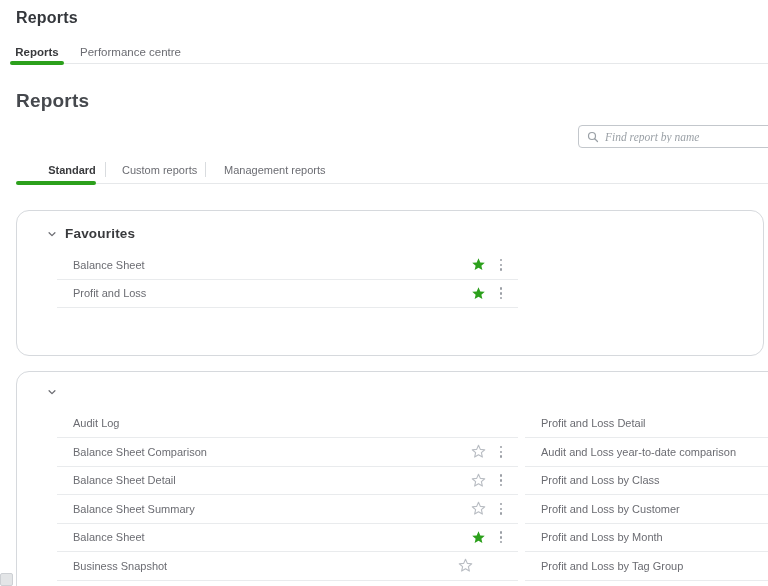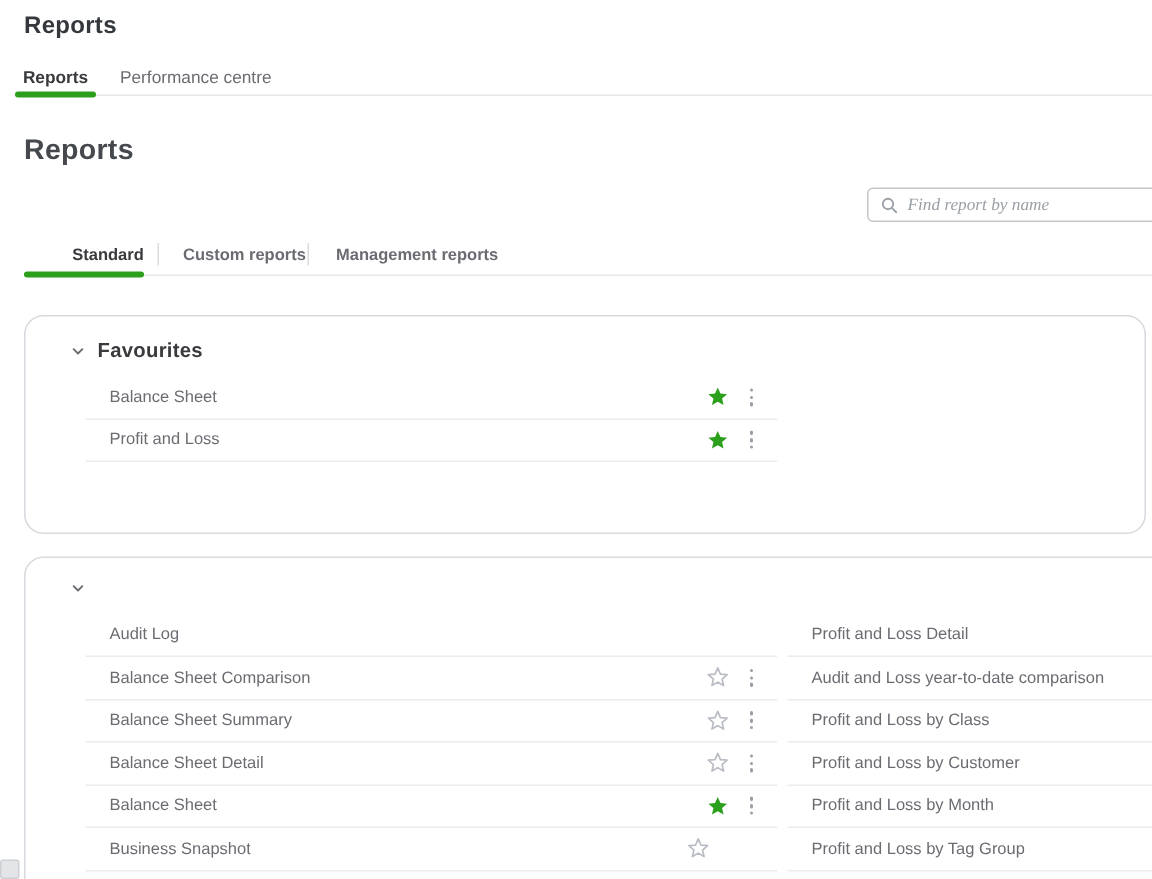--- a/index.html
+++ b/index.html
@@ -32,21 +32,21 @@
   .searchbox svg { flex:0 0 auto; }
   .searchbox input { border:none; outline:none; background:transparent; margin-left:6px;
     font-family:Liberation Serif, serif; font-size:11.5px; font-style:italic;
     color:#6b6c72; width:150px; }
   .searchbox input::placeholder { color:#9aa0a6; opacity:1; font-style:italic; }
 
   
   .report-tabbar { position:absolute; left:16px; right:0; top:157px; height:27px;
     border-bottom:1px solid #e6e8ea; }
   .report-tab { position:absolute; top:5px; height:18px; font-size:11px; line-height:16px;
-    color:#6b6c72; cursor:pointer;font-weight:bold; }
+    color:#6b6c72; cursor:pointer; }
   .report-tab.active { color:#393a3d; font-weight:bold; }
   .rt-standard { left:16px; width:80px; text-align:center; }
   .rt-custom { left:106px; }
   .rt-management { left:208px; }
   .rt-sep { position:absolute; top:5px; width:1px; height:15px; background:#d9dcdf; }
   .rt-sep1 { left:89px; } .rt-sep2 { left:189px; }
   .rt-underline { position:absolute; left:0; bottom:-2px; width:80px; height:4px;
     background:#2ca01c; border-radius:2px; }
 
   
@@ -172,50 +172,50 @@
             </svg>
           </span>
         <span class="kebab">
             <i></i>
             <i></i>
             <i></i>
           </span>
       </span>
     </div>
     <div class="row">
+      <span class="row-label">Balance Sheet Detail</span>
+      <span class="row-controls">
+        <span class="star">
+            <svg width="15" height="15" viewBox="0 0 24 24" fill="none" stroke="#b9bdc3" stroke-width="1.8" stroke-linejoin="round">
+              <path d="M12 2l2.9 6.6 7.1.6-5.4 4.7 1.6 7-6.2-3.7-6.2 3.7 1.6-7L2 9.2l7.1-.6z"></path>
+            </svg>
+          </span>
+        <span class="kebab">
+            <i></i>
+            <i></i>
+            <i></i>
+          </span>
+      </span>
+    </div>
+    <div class="row">
       <span class="row-label">Balance Sheet Summary</span>
       <span class="row-controls">
         <span class="star">
             <svg width="15" height="15" viewBox="0 0 24 24" fill="none" stroke="#b9bdc3" stroke-width="1.8" stroke-linejoin="round">
               <path d="M12 2l2.9 6.6 7.1.6-5.4 4.7 1.6 7-6.2-3.7-6.2 3.7 1.6-7L2 9.2l7.1-.6z"></path>
             </svg>
           </span>
         <span class="kebab">
             <i></i>
             <i></i>
             <i></i>
           </span>
       </span>
     </div>
     <div class="row">
-      <span class="row-label">Balance Sheet Detail</span>
-      <span class="row-controls">
-        <span class="star">
-            <svg width="15" height="15" viewBox="0 0 24 24" fill="none" stroke="#b9bdc3" stroke-width="1.8" stroke-linejoin="round">
-              <path d="M12 2l2.9 6.6 7.1.6-5.4 4.7 1.6 7-6.2-3.7-6.2 3.7 1.6-7L2 9.2l7.1-.6z"></path>
-            </svg>
-          </span>
-        <span class="kebab">
-            <i></i>
-            <i></i>
-            <i></i>
-          </span>
-      </span>
-    </div>
-    <div class="row">
       <span class="row-label">Balance Sheet</span>
       <span class="row-controls">
         <span class="star">
             <svg width="15" height="15" viewBox="0 0 24 24" fill="#2ca01c">
               <path d="M12 2l2.9 6.6 7.1.6-5.4 4.7 1.6 7-6.2-3.7-6.2 3.7 1.6-7L2 9.2l7.1-.6z"></path>
             </svg>
           </span>
         <span class="kebab">
             <i></i>
             <i></i>

